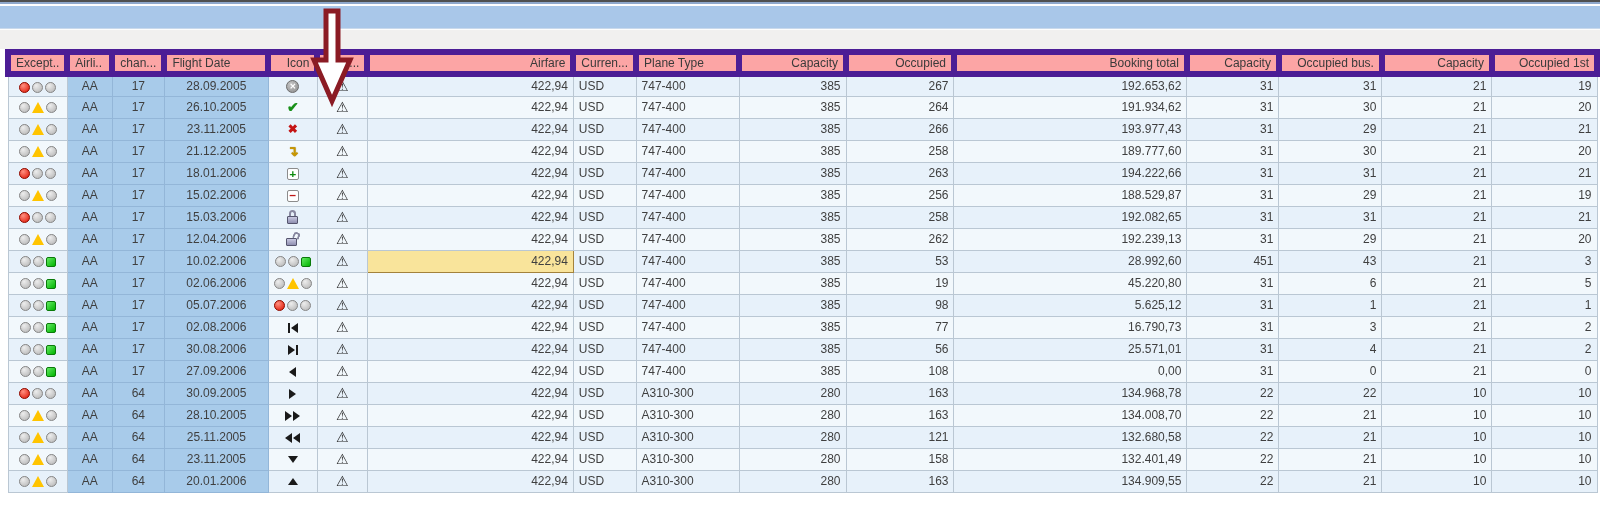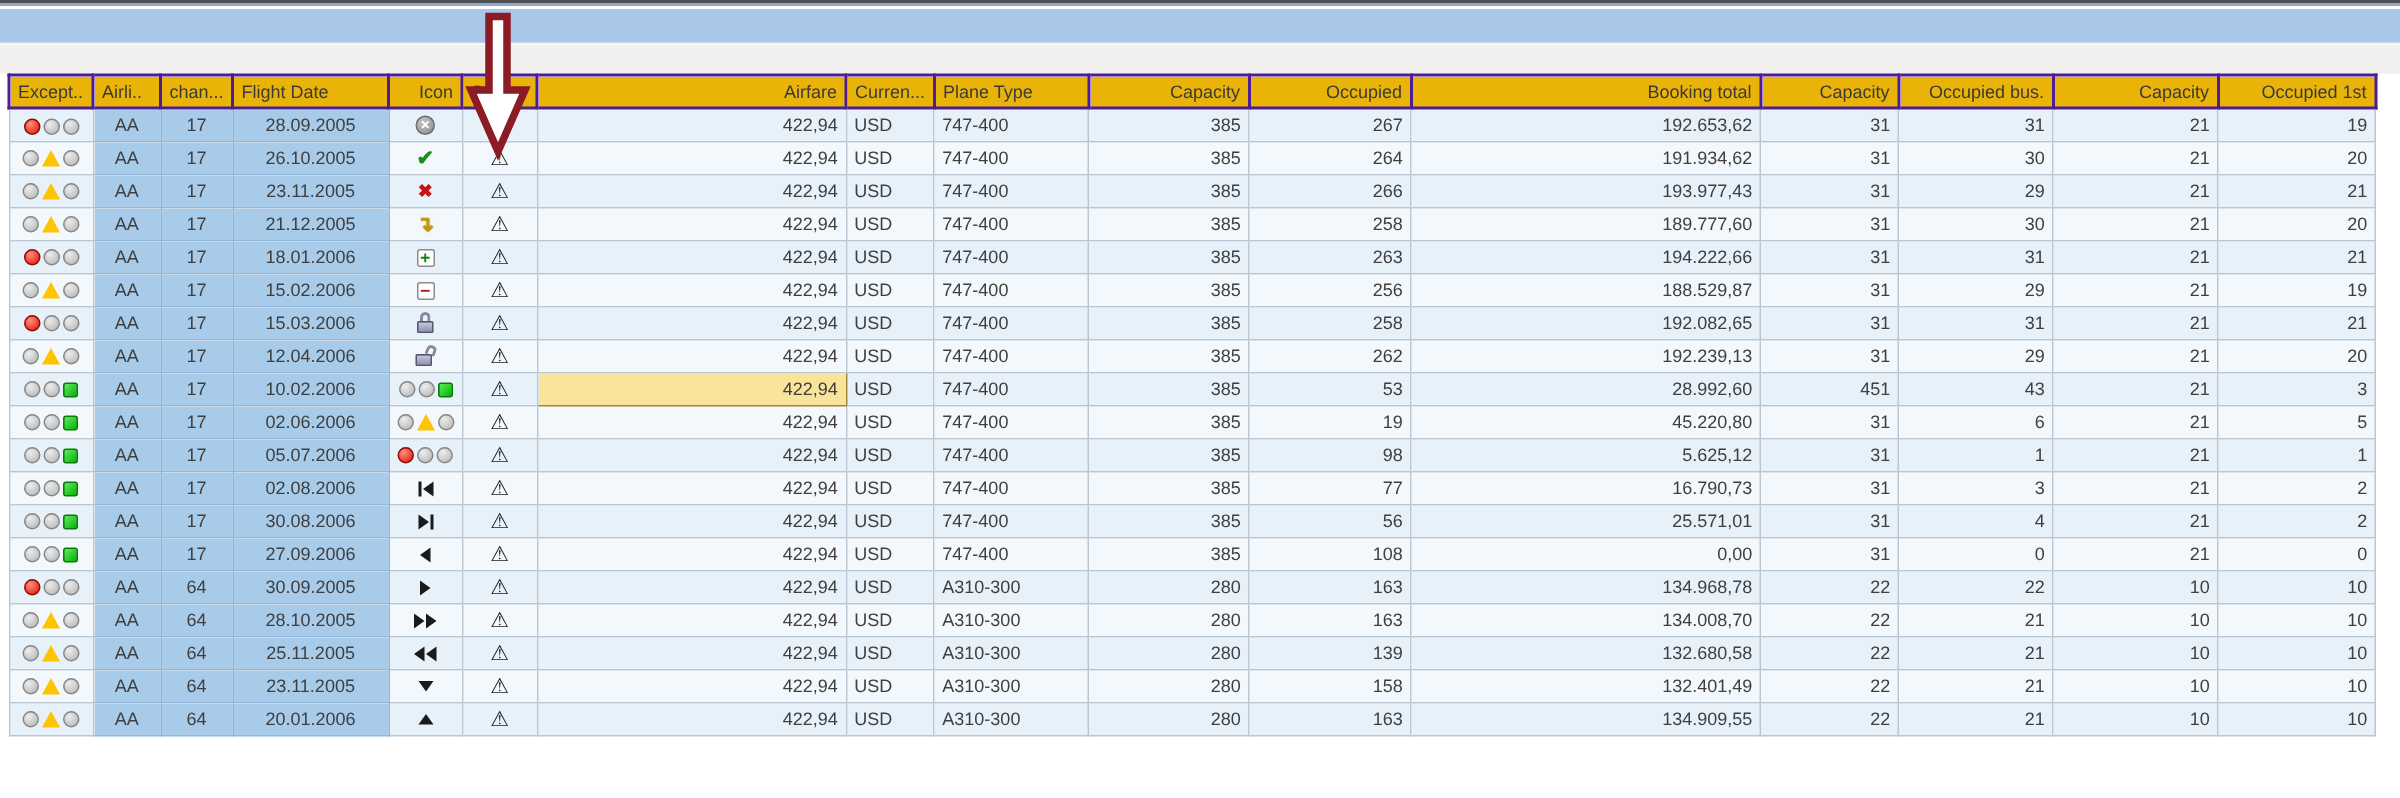--- a/index.html
+++ b/index.html
@@ -6,21 +6,21 @@
   html,body { margin:0; padding:0; background:#fff; width:1600px; }
   body { border-top:2px solid #4F4F4F; font-family:"Liberation Sans", sans-serif; position:relative; min-height:530px; overflow:hidden; }
 
   .page-title { color:#1F618F; font-size:18px; font-weight:bold; padding:5px 0 3px 10px; letter-spacing:0.5px; }
   .title-rule { height:2px; background:#8FA8CC; }
   .title-rule-gap { height:2px; background:#fff; }
   .toolbar-band { height:23px; background:#A9C7E9; border-bottom:1px solid #C9D9EC; }
   .pre-table-gap { height:20px; background:#F1F0EF; border-top:1px solid #FDFDFD; }
 
   table.alv { border-collapse:collapse; table-layout:fixed; margin-left:5px; font-size:12px; color:#3F3F3F; background:#fff; border:1px solid #5F6A72; }
-  .alv th { background:#eab308; font-weight:normal; color:#3A3A3A; border:2px solid #4c1d95; height:22px; padding:1px 5px; white-space:nowrap; overflow:hidden; }
+  .alv th { background:#fca5a5; font-weight:normal; color:#3A3A3A; border:6px solid #4c1d95; height:22px; padding:1px 5px; white-space:nowrap; overflow:hidden; }
   .alv td { border:1px solid #BAC7D3; height:22px; padding:1px 5px; white-space:nowrap; overflow:hidden; }
   .alv tr.odd td { background:#E7F1FA; }
   .alv tr.even td { background:#F2F8FC; }
   .alv td.key { background:#A8CBEA !important; border-color:#93B6D8;text-align:center; }
   .alv td.hl { background:#F9E49B !important; border:1px solid #A3823C; }
   .al-l { text-align:left; } .al-r { text-align:right; } .al-c { text-align:center; }
 
   
   .ledrow { display:inline-flex; align-items:center; gap:2px; vertical-align:middle; }
   .led { width:11px; height:11px; display:inline-block; }
@@ -489,21 +489,21 @@
           <td class="al-l key">25.11.2005</td>
           <td class="al-c"><span class="nav">
               <span class="tri l"></span>
               <span class="tri l"></span>
             </span></td>
           <td class="al-c"><span class="warn">⚠</span></td>
           <td class="al-r">422,94</td>
           <td class="al-l">USD</td>
           <td class="al-l">A310-300</td>
           <td class="al-r">280</td>
-          <td class="al-r">139</td>
+          <td class="al-r">121</td>
           <td class="al-r">132.680,58</td>
           <td class="al-r">22</td>
           <td class="al-r">21</td>
           <td class="al-r">10</td>
           <td class="al-r">10</td>
         </tr>
         <tr class="even">
           <td class="al-c"><span class="ledrow">
               <span class="led gray"></span>
               <span class="led ytri"></span>

